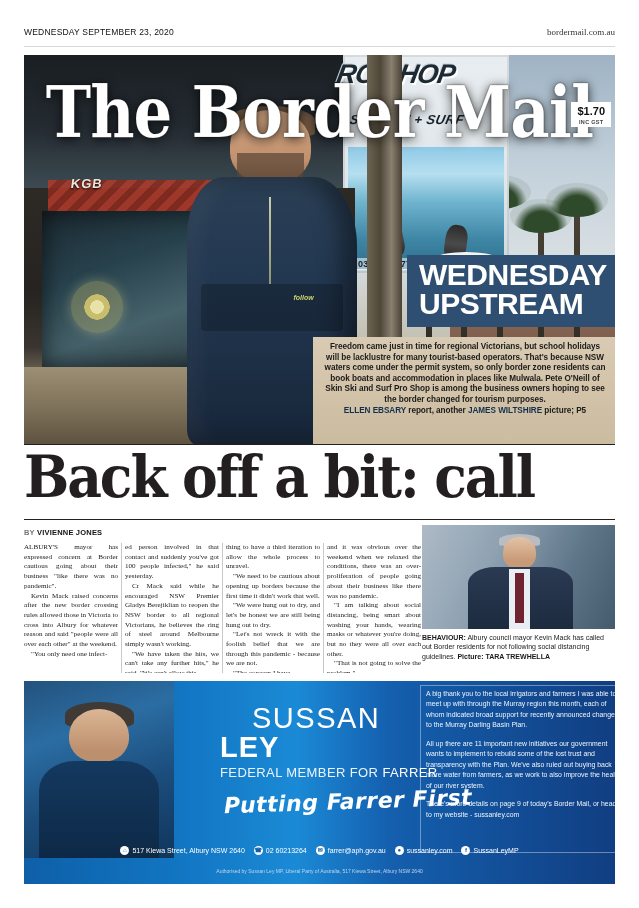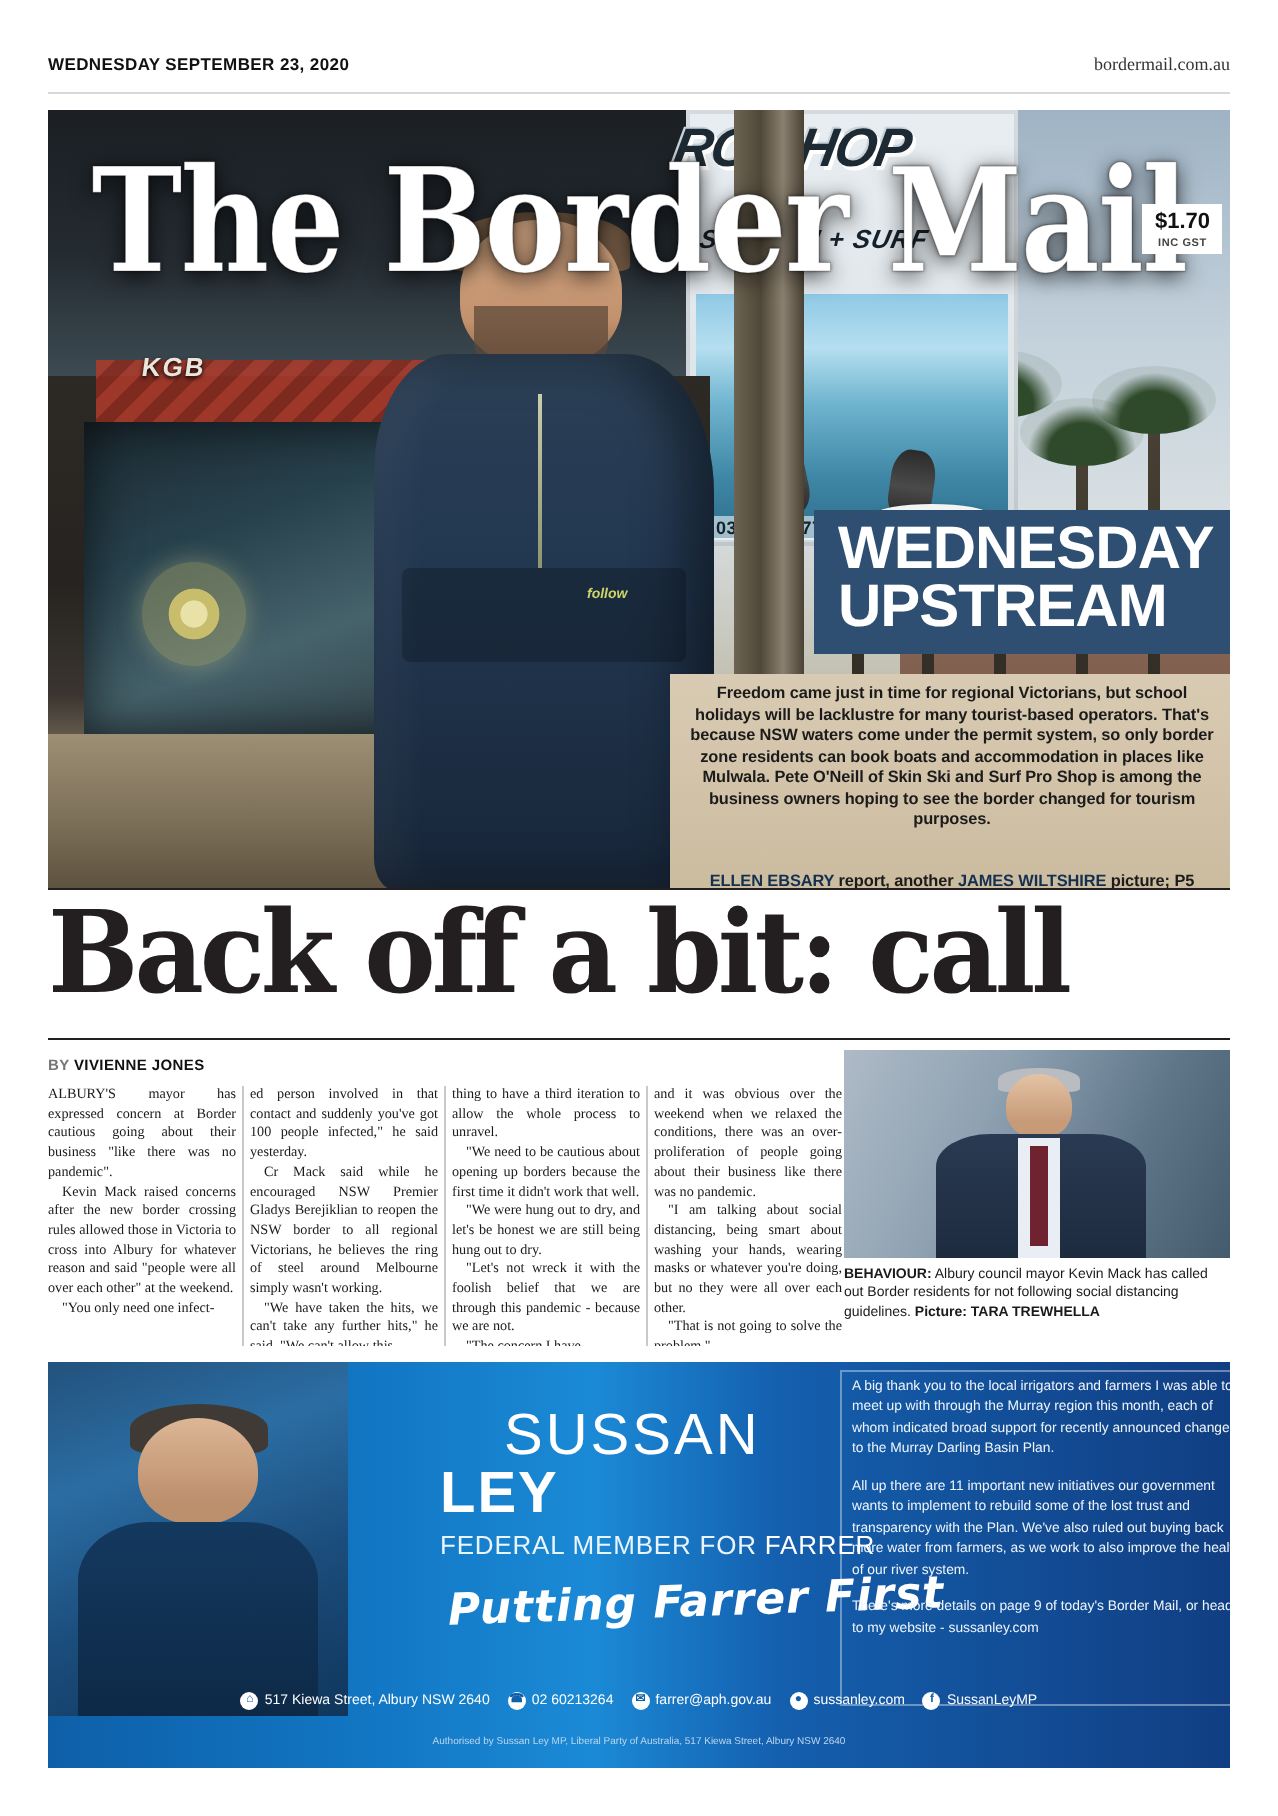--- a/index.html
+++ b/index.html
@@ -11,21 +11,21 @@
   }
   #page { position: relative; width: 639px; height: 908px; background:#fff; }
 
   
   .toprail {
     position:absolute; left:0; top:0; width:639px; height:48px;
     background:#ffffff;
   }
   .toprail .date {
     position:absolute; left:24px; top:27px;
-    font-size:8.5px; font-weight:bold; letter-spacing:.2px; color:#111;
+    font-size:8.5px; font-weight:normal; letter-spacing:.2px; color:#111;
     font-family:"Liberation Sans", sans-serif;
   }
   .toprail .site {
     position:absolute; right:24px; top:27px;
     font-size:9px; color:#333; font-family:"Liberation Serif", serif;
   }
   .toprail .rule {
     position:absolute; left:24px; right:24px; top:46px; height:1px; background:#d8d8d8;
   }
 
@@ -188,29 +188,29 @@
   
   .promo {
     position:absolute; right:0; top:200px; width:208px;
     background:#2f4f72; padding:6px 10px 8px 12px;
   }
   .promo .l1, .promo .l2 {
     font:bold 30px/0.96 "Liberation Sans", sans-serif; color:#fff; letter-spacing:-.5px;
   }
   
   .tanbox {
-    position:absolute; right:0; top:282px; width:280px; height:108px;
+    position:absolute; right:0; top:282px; width:302px; height:108px;
     background:linear-gradient(180deg,#d9cbb3 0%,#cbbb9f 100%);
     padding:5px 8px 4px 10px;
   }
   .tanbox p {
     font:bold 8.2px/1.28 "Liberation Sans", sans-serif;
     color:#1b1b1b; text-align:center; letter-spacing:-.05px;
   }
-  .tanbox .credit { margin-top:20px; }
+  .tanbox .credit { margin-top:1px; }
   .tanbox .credit .nm { color:#14304e; }
 
   
   .bigheadline {
     position:absolute; left:24px; top:448px; width:591px;
     font-family:"DejaVu Serif", serif; font-weight:bold;
     font-size:57px; line-height:1; color:#231f20; letter-spacing:-2.2px;
     transform: scaleX(0.94); transform-origin:left center;
     white-space:nowrap;
   }

